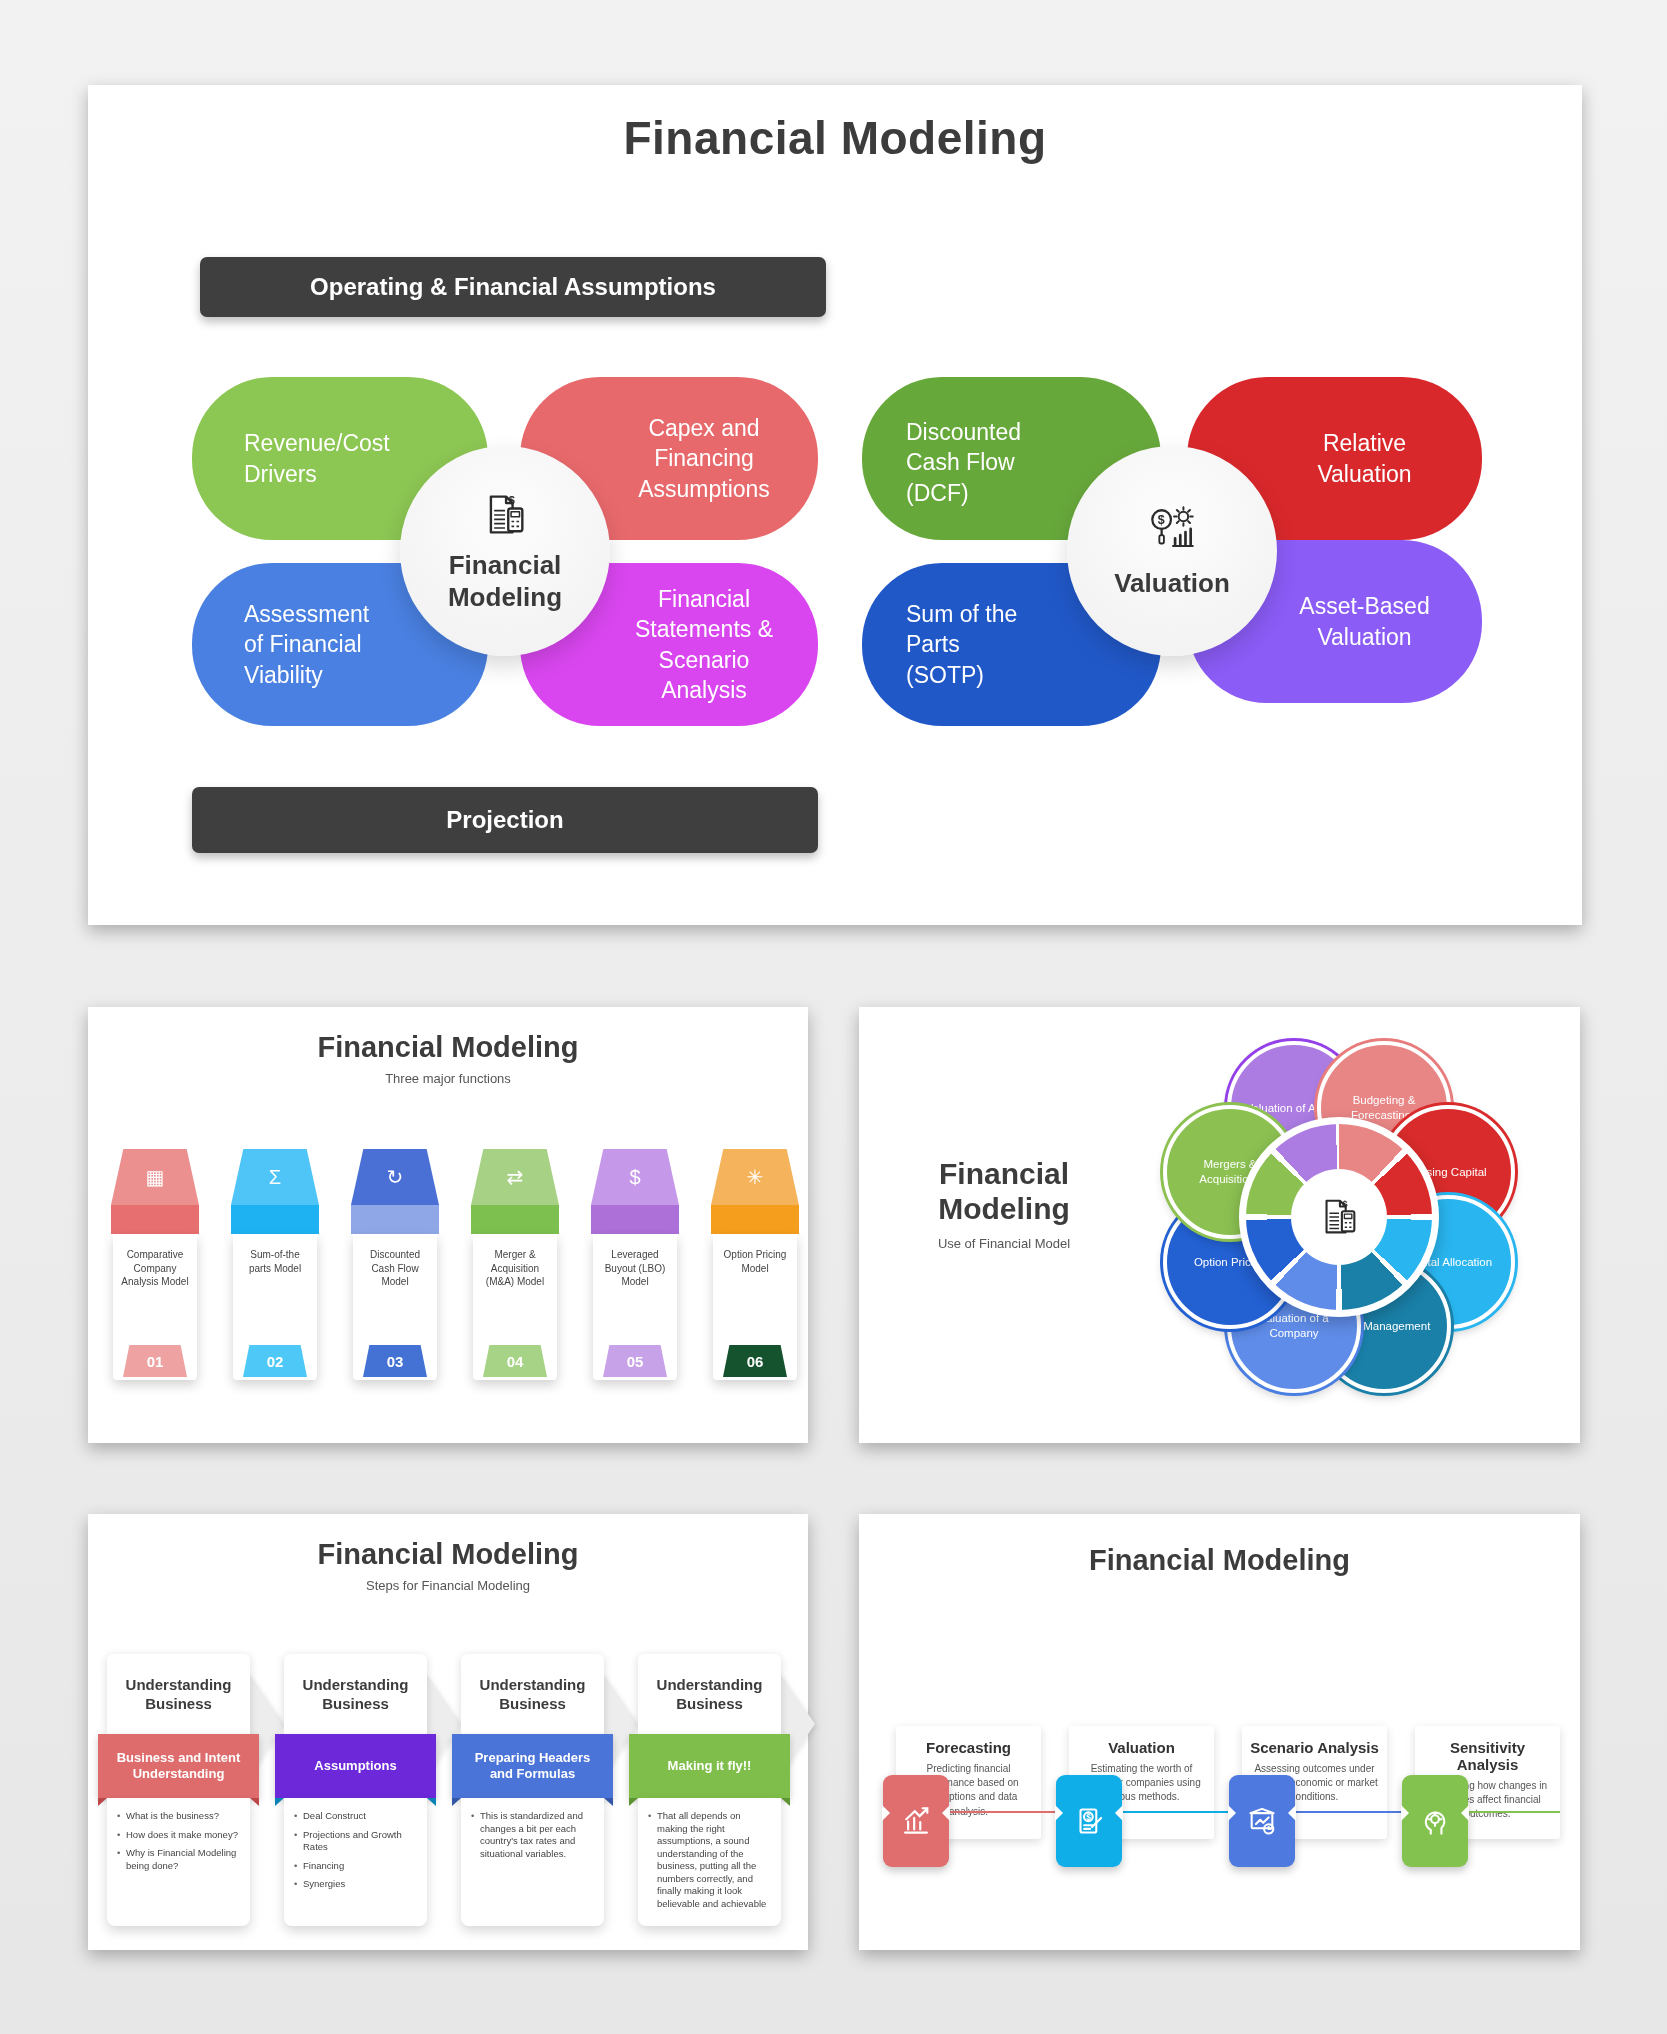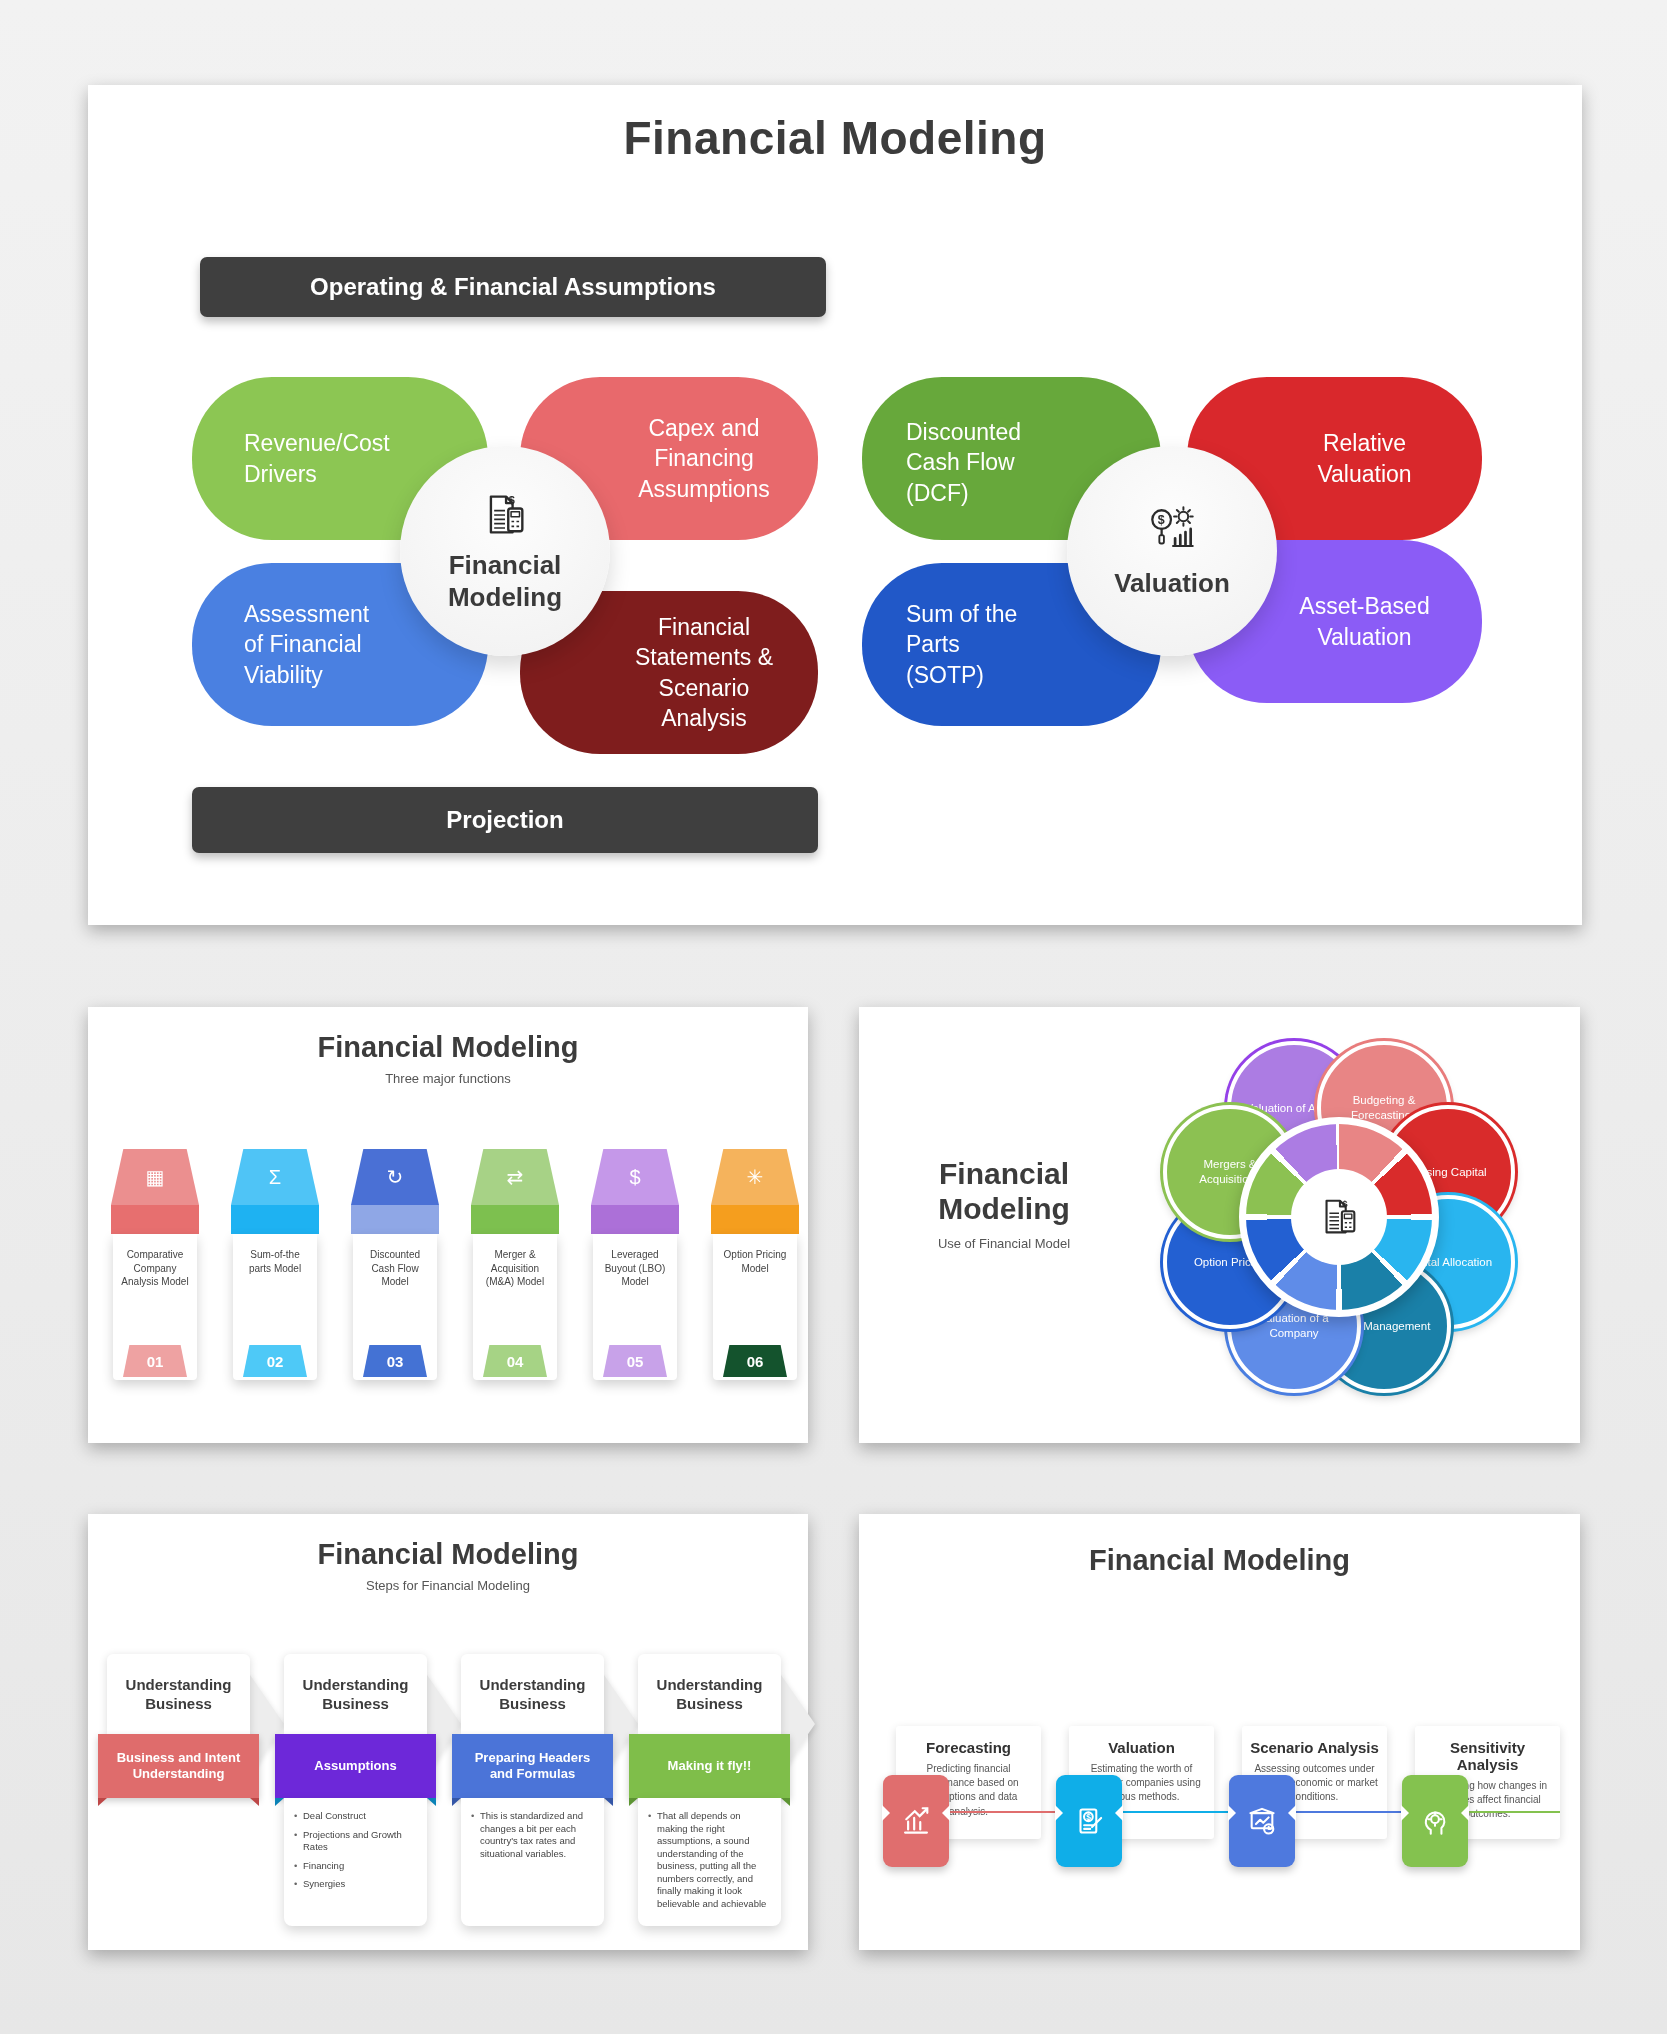--- a/index.html
+++ b/index.html
@@ -119,21 +119,21 @@
 
     <div class="blob txt-left" style="left: 104px; top: 292px; width: 296px; background: rgb(140, 198, 83);">
       <div class="txt" style="width:230px;">Revenue/Cost Drivers</div>
     </div>
     <div class="blob txt-center" style="left: 432px; top: 292px; width: 298px; background: rgb(232, 105, 108);">
       <div class="txt" style="width:190px; margin-left:70px;">Capex and Financing Assumptions</div>
     </div>
     <div class="blob txt-left" style="left: 104px; top: 478px; width: 296px; background: rgb(74, 128, 225);">
       <div class="txt" style="width:210px;">Assessment of Financial Viability</div>
     </div>
-    <div class="blob txt-center" style="left: 432px; top: 478px; width: 298px; background: #7f1d1d; margin-top: 28px;">
+    <div class="blob txt-center" style="left: 432px; top: 478px; width: 298px; background: #d946ef;">
       <div class="txt" style="width:200px; margin-left:70px;">Financial Statements &amp; Scenario Analysis</div>
     </div>
     <div class="hub" style="left:312px; top:361px;">
       <span>
         <svg width="52" height="52" viewBox="0 0 48 48" fill="none" stroke="#2b2b2b" stroke-width="2.2" stroke-linejoin="round">
           <path d="M11 7 h14 l6 6 v27 h-20 z" fill="#fff"></path>
           <path d="M25 7 v6 h6"></path>
           <g stroke-width="1.5">
               <path d="M14 20h10M14 24h10M14 28h10M14 32h10M14 36h10"></path>
             </g>
@@ -310,20 +310,27 @@
     <div class="s4-arrow" style="left:514px;"></div>
     <div class="s4-arrow" style="left:691px;"></div>
 
     <div class="s4-col" style="left:19px;">
       <div class="s4-head">Understanding Business</div>
       <div class="s4-ribbon" style="background: rgb(223, 108, 108); --fold: #BE4747;">
         <span>Business and Intent Understanding</span>
         <i class="s4-fold l"></i>
           <i class="s4-fold r"></i>
       </div>
+      <div class="s4-card">
+        <ul>
+          <li>What is the business?</li>
+          <li>How does it make money?</li>
+          <li>Why is Financial Modeling being done?</li>
+        </ul>
+      </div>
     </div>
     <div class="s4-col" style="left:196px;">
       <div class="s4-head">Understanding Business</div>
       <div class="s4-ribbon" style="background: #6d28d9; --fold: #0C84B8;">
         <span>Assumptions</span>
         <i class="s4-fold l"></i>
           <i class="s4-fold r"></i>
       </div>
       <div class="s4-card">
         <ul>

